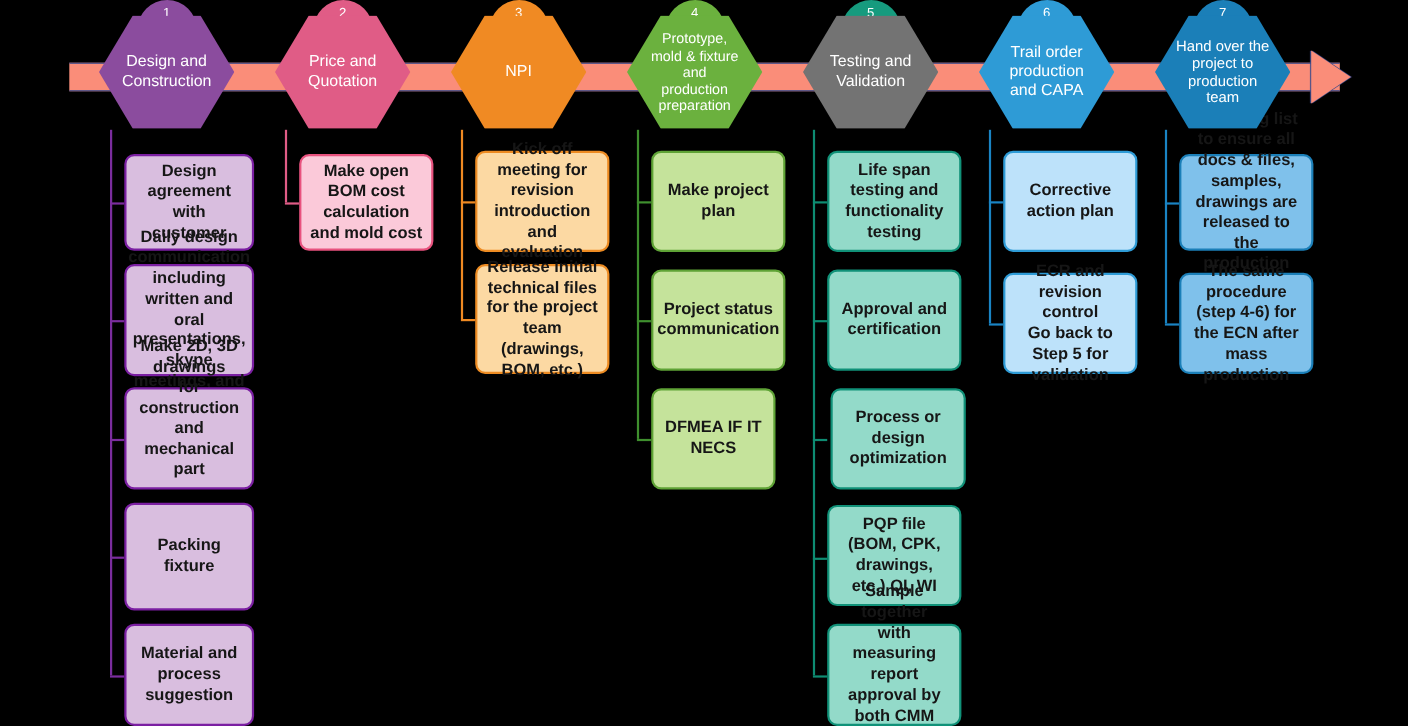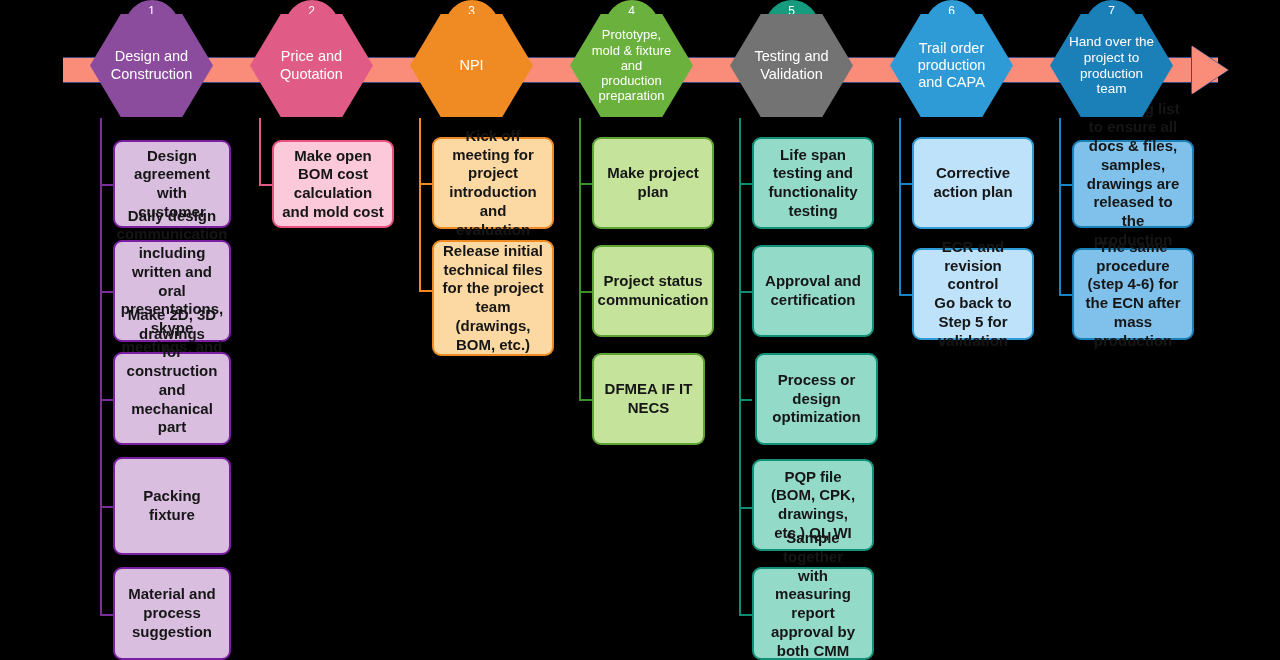--- a/index.html
+++ b/index.html
@@ -186,24 +186,24 @@
       <div class="col" style="left: 0px;">
         <div class="hex-wrap" style="left: 410px; width: 123px; height: 103px;">
           <div class="badge" style="background: rgb(240, 138, 35);">3</div>
           <div class="hex" style="background: rgb(240, 138, 35); width: 123px; height: 103px; font-size: 14.5px;">
             <span style="white-space: pre-line;">NPI</span>
           </div>
         </div>
         <div class="spine" style="left: 419px; top: 118px; height: 172px; background: rgb(240, 138, 35);"></div>
         <div class="stub" style="left: 419px; top: 183px; background: rgb(240, 138, 35);"></div>
         <div class="card" style="left: 432px; top: 137px; width: 122px; height: 92px; background: rgb(252, 217, 163); border-color: rgb(237, 139, 34);">
-          <span>Kick off meeting for project introduction and evaluation</span>
+          <span>Kick off meeting for revision introduction and evaluation</span>
         </div>
         <div class="stub" style="left: 419px; top: 290px; background: rgb(240, 138, 35);"></div>
-        <div class="card" style="left: 432px; top: 240px; width: 122px; height: 116px; background: rgb(252, 217, 163); border-color: rgb(237, 139, 34);">
+        <div class="card" style="left: 432px; top: 240px; width: 122px; height: 100px; background: rgb(252, 217, 163); border-color: rgb(237, 139, 34);">
           <span>Release initial technical files for the project team (drawings, BOM, etc.)</span>
         </div>
       </div>
       <div class="col" style="left: 0px;">
         <div class="hex-wrap" style="left: 570px; width: 123px; height: 103px;">
           <div class="badge" style="background: rgb(107, 177, 62);">4</div>
           <div class="hex" style="background: rgb(107, 177, 62); width: 123px; height: 103px; font-size: 13px;">
             <span style="white-space: pre-line;">Prototype,
 mold &amp; fixture
 and

